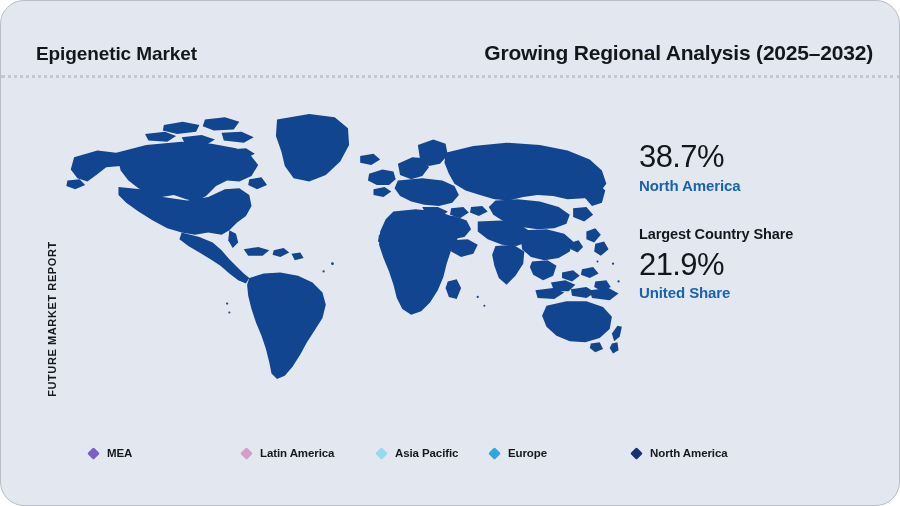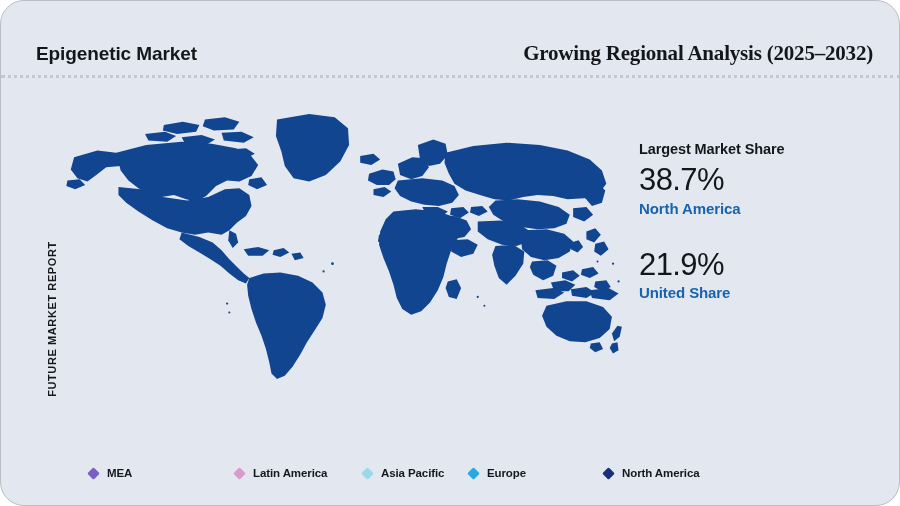--- a/index.html
+++ b/index.html
@@ -38,21 +38,20 @@
   }
   #title-right {
     position: absolute;
     right: 28px;
     top: 40px;
     font-size: 21px;
     font-weight: bold;
     color: #14161a;
     letter-spacing: -0.2px;
     white-space: nowrap;
-    font-family: Liberation Serif, serif;
   }
   #header-divider {
     position: absolute;
     left: 0;
     top: 74px;
     width: 900px;
     height: 0;
     border-top: 3px dotted #c3c8d4;
   }
 
@@ -114,24 +113,25 @@
     font-size: 15px;
     font-weight: bold;
     color: #1763AE;
     letter-spacing: -0.1px;
   }
 
   
   #legend {
     position: absolute;
     left: 88px;
-    top: 466px;
+    top: 446px;
     width: 720px;
     display: flex;
     align-items: center;
+    gap: 7px;
   }
   .legend-item {
     display: flex;
     align-items: center;
     white-space: nowrap;
   }
   .legend-marker {
     width: 9px;
     height: 9px;
     transform: rotate(45deg);
@@ -273,26 +273,26 @@
         <circle cx="1002" cy="332" r="2"></circle>
         <circle cx="992" cy="300" r="2"></circle>
         <circle cx="964" cy="296" r="1.8"></circle>
       </g>
     </svg>
   </div>
 
   <div id="stats">
 
     <div class="stat-block">
-      <div class="stat-label">Largest Market Share</div>
       <div class="stat-value">38.7%</div>
       <div class="stat-sub" style="color: rgb(23, 99, 174);">North America</div>
     </div>
 
     <div class="stat-block">
+      <div class="stat-label">Largest Country Share</div>
       <div class="stat-value">21.9%</div>
       <div class="stat-sub" style="color: rgb(23, 99, 174);">United Share</div>
     </div>
 
   </div>
 
   <div id="legend">
 
     <div class="legend-item" style="width:146px">
       <span class="legend-marker" style="background: rgb(123, 95, 196);"></span>

